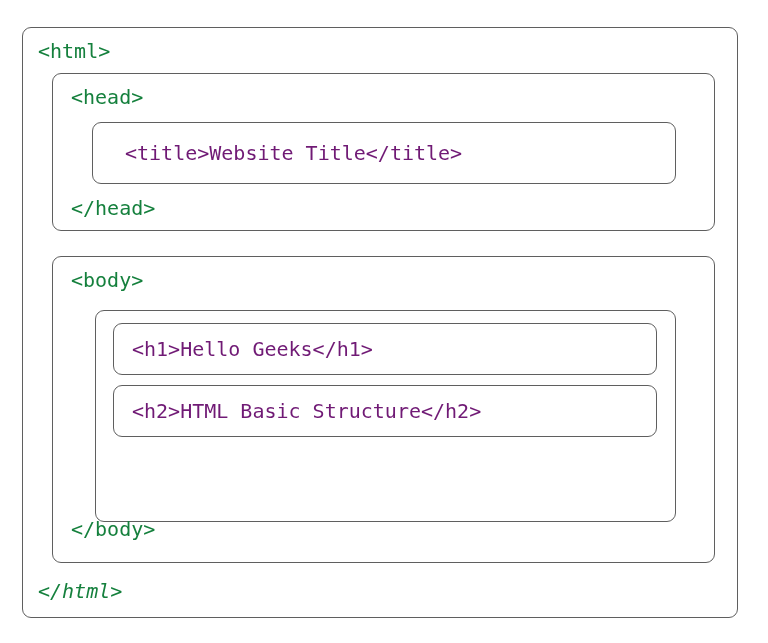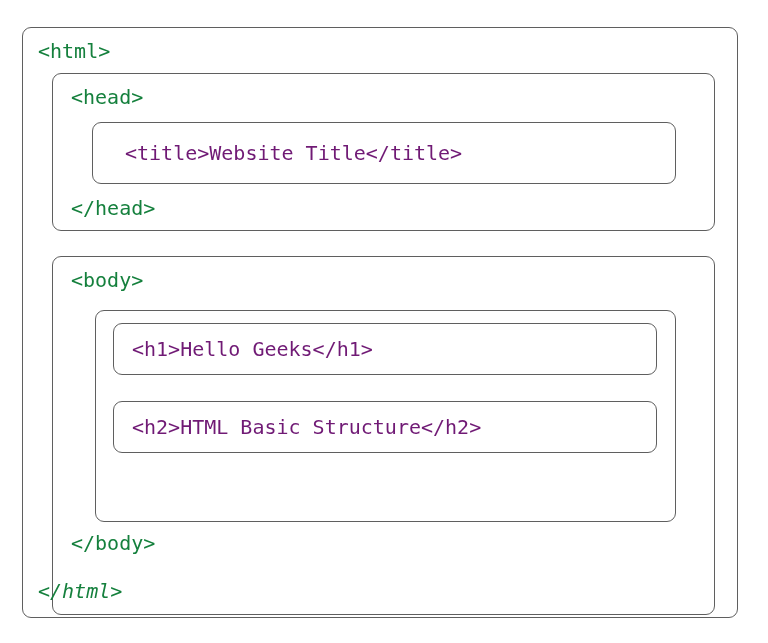--- a/index.html
+++ b/index.html
@@ -43,21 +43,21 @@
   .box--head {
     left: 29px;   
     top: 45px;
     width: 663px;
     height: 158px;
   }
   .box--body {
     left: 29px;
     top: 228px;
     width: 663px;
-    height: 359px;
+    height: 307px;
     text-align: center;
   }
 
   
   .box--title {
     left: 39px;  
     top: 48px;
     width: 584px;
     height: 62px;
   }
@@ -71,42 +71,42 @@
   }
 
   
   .box--leaf {
     left: 17px;  
     width: 544px;
     height: 52px;
     padding-left: 12px;
   }
   .box--h1 { top: 12px; }
-  .box--h2 { top: 74px; margin-top: 16px; }
+  .box--h2 { top: 74px; }
   .box--p  { top: 145px; }
 
   
   .tag-label {
     position: absolute;
     font-size: 20px;
     line-height: 1;
     letter-spacing: 0px;
     white-space: nowrap;
     color: #15803d;
   }
 
   
   .tag-html-open  { left: 15px; top: 13px; }
   .tag-html-close { left: 15px; top: 553px; font-style: italic; }
 
   .tag-head-open  { left: 18px; top: 13px; }
   .tag-head-close { left: 18px; top: 124px; }
 
   .tag-body-open  { left: 18px; top: 13px; }
-  .tag-body-close { left: 18px; top: 276px; }
+  .tag-body-close { left: 18px; top: 262px; }
 
   
   .box-text {
     position: absolute;
     left: 18px;
     top: 50%;
     transform: translateY(-50%);
     font-size: 20px;
     line-height: 1;
     white-space: nowrap;

